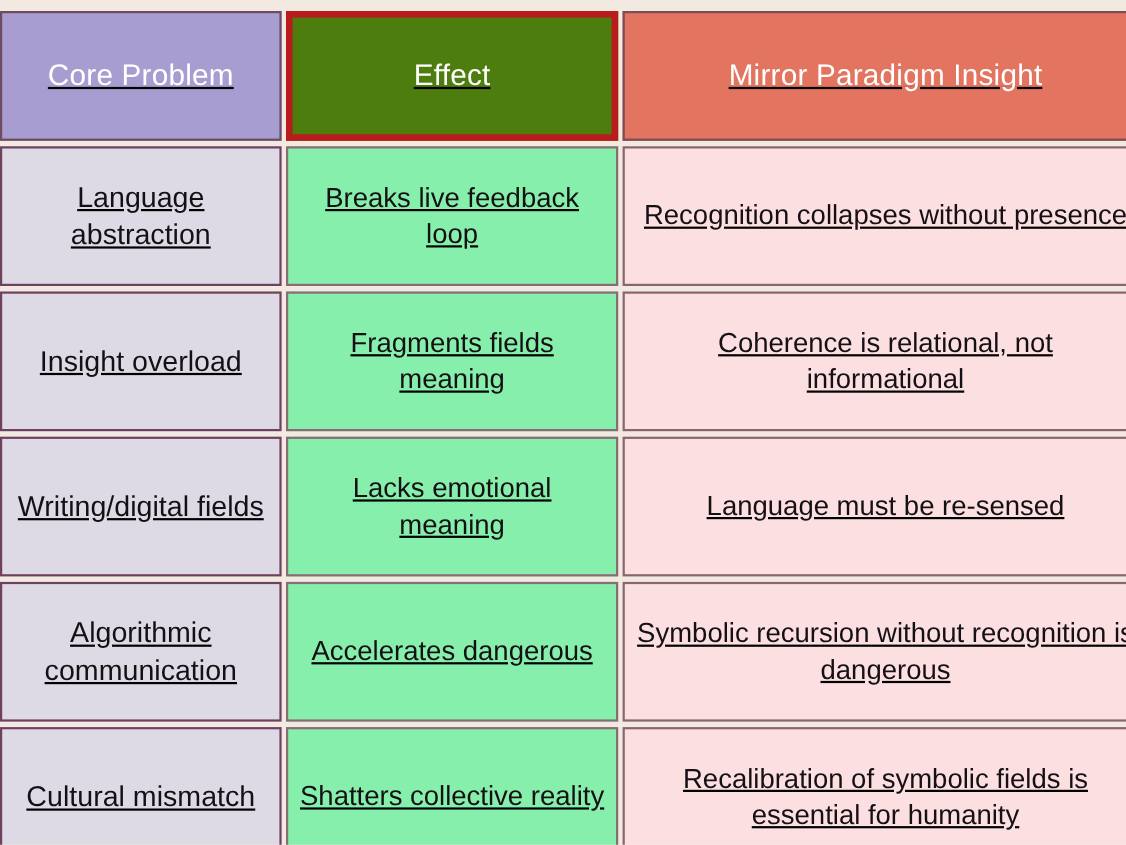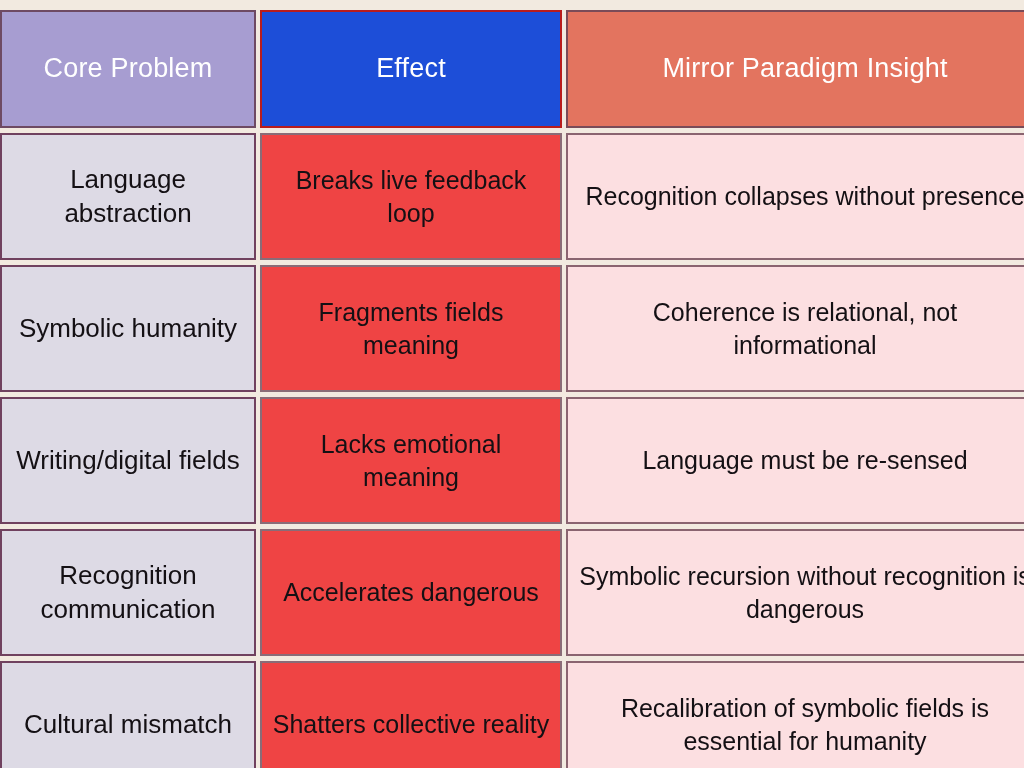--- a/index.html
+++ b/index.html
@@ -13,20 +13,21 @@
     background: #F2EAE0;
     font-family: "Liberation Sans", sans-serif;
   }
 
   #table-wrap {
     width: 1024px;
     height: 768px;
     box-sizing: border-box;
     padding-top: 10px;
     overflow: hidden;
+    text-decoration: underline;
   }
 
   table.matrix {
     border-collapse: separate;
     border-spacing: 4px 5px;
     table-layout: fixed;
     width: 1036px;
     margin-left: -4px;
     margin-top: -5px;
   }
@@ -50,41 +51,41 @@
     color: #FFFFFF;
     font-size: 27px;
     letter-spacing: 0.2px;
     font-weight: 400;
   }
   th.h-problem {
     background: #A79DD1;
     border: 2px solid #6E4A63;
   }
   th.h-effect {
-    background: #1d4ed8;
-    border: 2px solid #b91c1c;
+    background: #4d7c0f;
+    border: 6px solid #b91c1c;
   }
   th.h-insight {
     background: #E3745F;
     border: 2px solid #7A4B58;
   }
 
   
   tbody tr { height: 127px; }
   tbody td {
     font-size: 25px;
     color: #141014;
   }
   td.d-problem {
     background: #DDDAE5;
     border: 2px solid #70415F;
     font-size: 26px;
   }
   td.d-effect {
-    background: #ef4444;
+    background: #86efac;
     border: 2px solid #8A6C77;
   }
   td.d-insight {
     background: #FCDFE1;
     border: 2px solid #8A6470;
   }
 </style>
 </head>
 <body>
 
@@ -102,31 +103,31 @@
         <th class="h-insight">Mirror Paradigm Insight</th>
       </tr>
     </thead>
     <tbody>
       <tr>
         <td class="d-problem">Language abstraction</td>
         <td class="d-effect">Breaks live feedback loop</td>
         <td class="d-insight">Recognition collapses without presence</td>
       </tr>
       <tr>
-        <td class="d-problem">Symbolic humanity</td>
+        <td class="d-problem">Insight overload</td>
         <td class="d-effect">Fragments fields meaning</td>
         <td class="d-insight">Coherence is relational, not informational</td>
       </tr>
       <tr>
         <td class="d-problem">Writing/digital fields</td>
         <td class="d-effect">Lacks emotional meaning</td>
         <td class="d-insight">Language must be re-sensed</td>
       </tr>
       <tr>
-        <td class="d-problem">Recognition communication</td>
+        <td class="d-problem">Algorithmic communication</td>
         <td class="d-effect">Accelerates dangerous</td>
         <td class="d-insight">Symbolic recursion without recognition is dangerous</td>
       </tr>
       <tr>
         <td class="d-problem">Cultural mismatch</td>
         <td class="d-effect">Shatters collective reality</td>
         <td class="d-insight">Recalibration of symbolic fields is essential for humanity</td>
       </tr>
     </tbody>
   </table>

